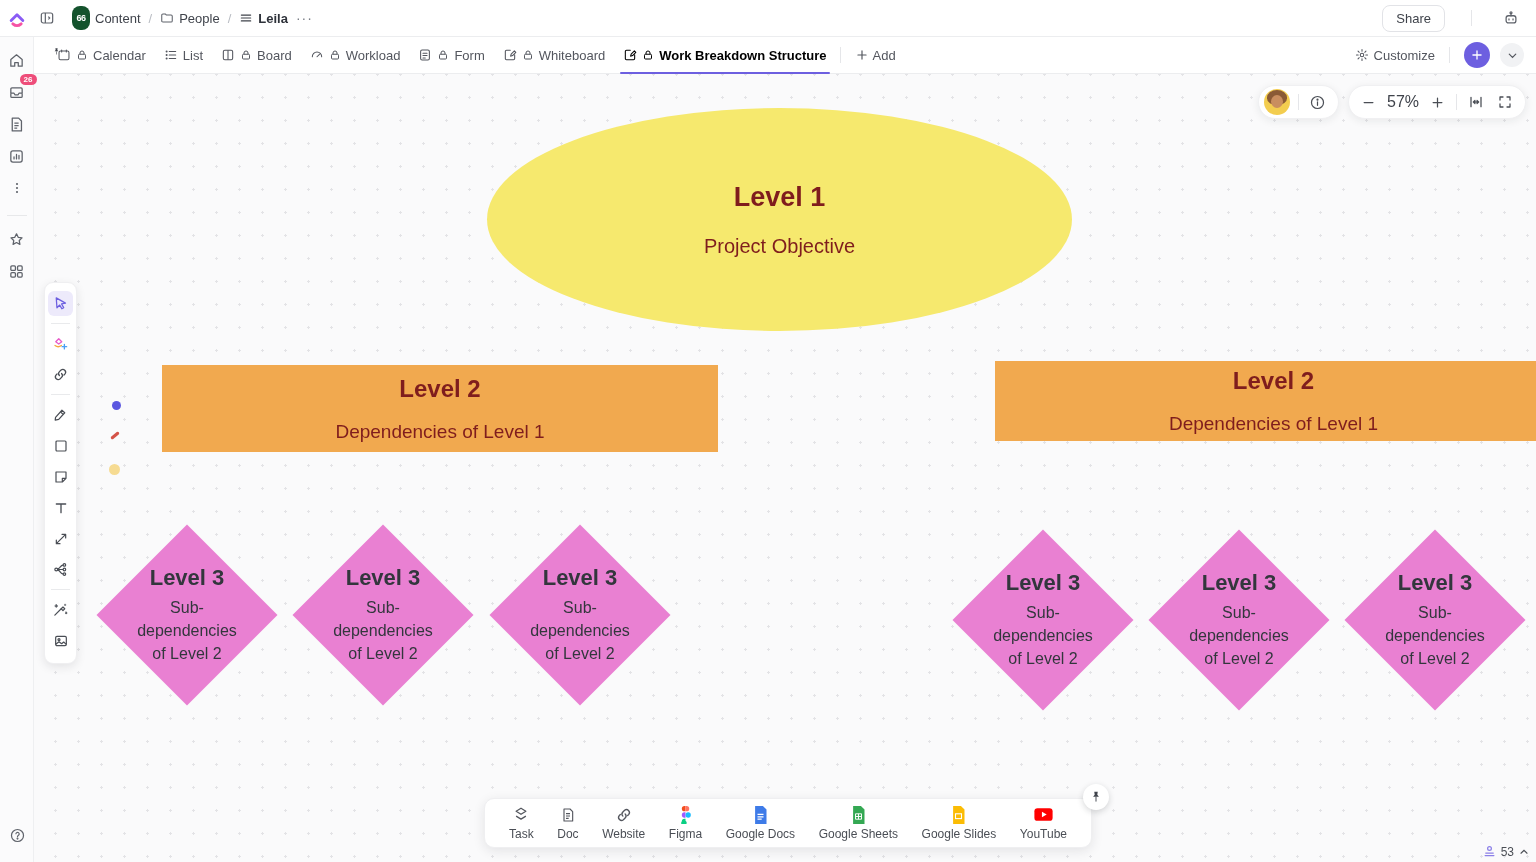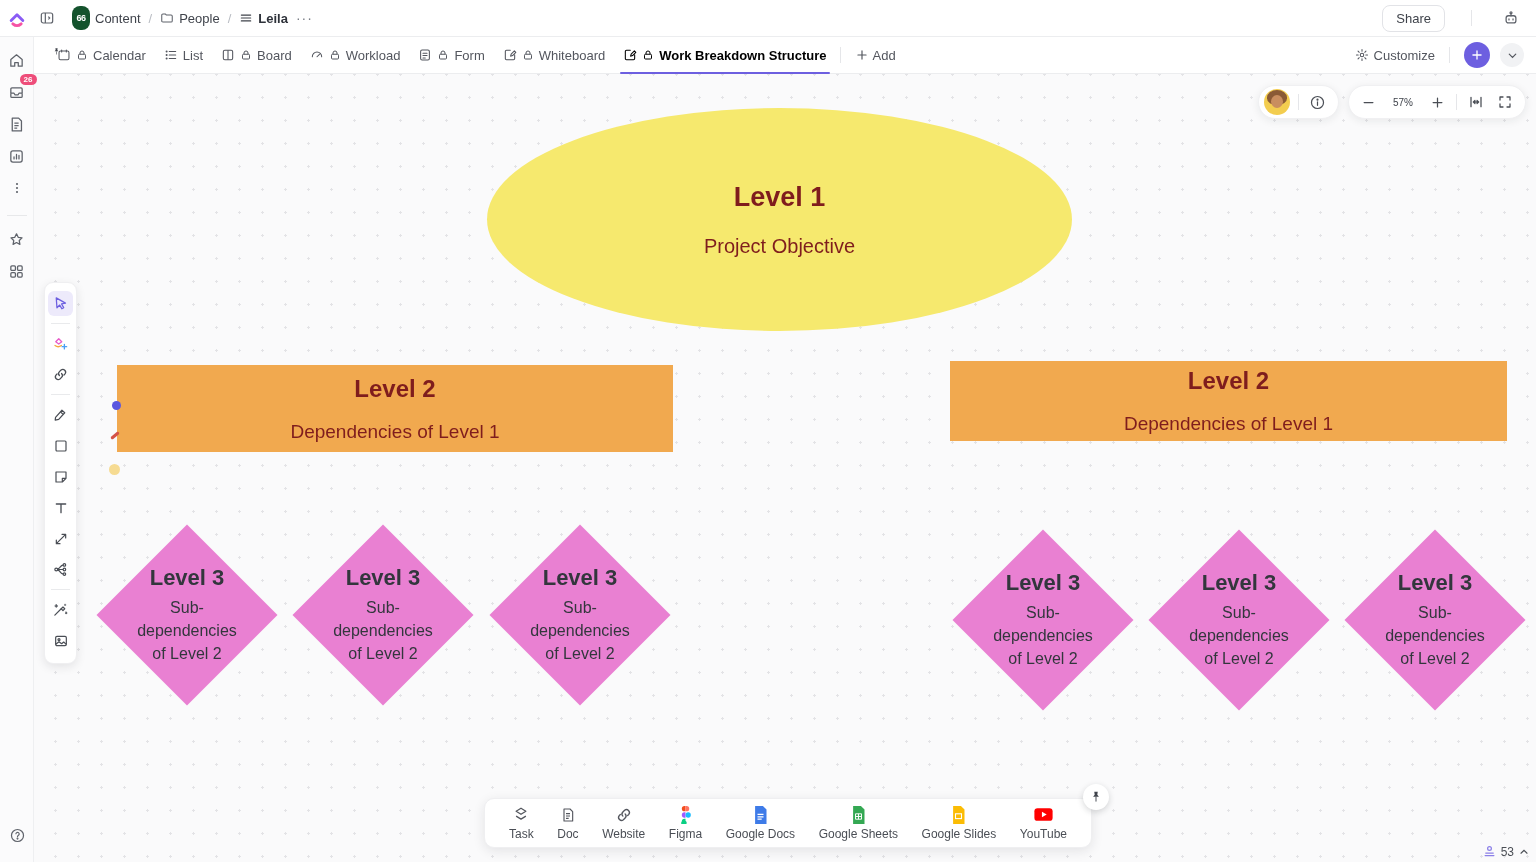--- a/index.html
+++ b/index.html
@@ -43,21 +43,21 @@
   .sb-help { position:absolute; bottom:8px; left:4px; }
 
   
   .canvas { position:absolute; left:34px; top:74px; right:0; bottom:0; background:#FAFAFB; background-image:radial-gradient(#E3E3E6 1.2px, transparent 1.3px); background-size:23px 23px; background-position:10px 12px; overflow:hidden; }
 
   
   .shape-text { display:flex; flex-direction:column; align-items:center; justify-content:center; text-align:left; color:#7f1d1d;gap:11px; }
   .ellipse { position:absolute; left:453px; top:34px; width:585px; height:223px; border-radius:50%; background:#F6E96E; display:flex; align-items:center; justify-content:center; cursor:grab; }
   .ellipse .sh-title { font-size:27px; font-weight:700; margin-bottom:11px; }
   .ellipse .sh-sub { font-size:20px; }
-  .rect { position:absolute; background:#F1A94F; display:flex; align-items:center; justify-content:center; cursor:grab; }
+  .rect { position:absolute; background:#F1A94F; display:flex; align-items:center; justify-content:center; cursor:grab;margin-left:45px; }
   .rect-left { left:83px; top:291px; width:556px; height:87px; }
   .rect-right { left:916px; top:287px; width:557px; height:80px; }
   .rect .sh-title { font-size:24px; font-weight:700; margin-bottom:7px; }
   .rect .sh-sub { font-size:19px; }
   .diamond { position:absolute; width:128px; height:128px; background:#E980D2; transform:rotate(45deg); display:flex; align-items:center; justify-content:center; cursor:grab; }
   .diamond-inner { transform:rotate(-45deg); width:180px; display:flex; flex-direction:column; align-items:center; text-align:center; color:#33363D; }
   .diamond .sh-title { font-size:22px; font-weight:700; margin-bottom:5px; }
   .diamond .sh-line { font-size:16px; line-height:23px; }
 
   
@@ -73,21 +73,21 @@
   .tool-div { width:19px; height:1px; background:#E9EAEC; margin:4px 0; }
 
   
   .float-pill { position:absolute; top:11px; height:34px; background:#fff; border:1px solid #F0F0F2; border-radius:17px; box-shadow:0 2px 8px rgba(30,32,40,.08); display:flex; align-items:center; z-index:12; }
   .pill-presence { left:1224px; padding:0 10px 0 5px; gap:8px; }
   .pill-zoom { left:1314px; padding:0 10px; gap:9px; }
   .avatar { width:26px; height:26px; border-radius:50%; background:#F3CD4F; position:relative; overflow:hidden; cursor:pointer; }
   .avatar::before { content:""; position:absolute; left:3px; right:3px; top:1px; height:15px; border-radius:50% 50% 45% 45%; background:#8A5A35; }
   .avatar::after { content:""; position:absolute; left:7px; right:7px; top:6px; height:13px; border-radius:50%; background:#C98E5F; }
   .pill-btn { background:none; border:none; display:flex; align-items:center; justify-content:center; color:#4A4E55; cursor:pointer; padding:2px; }
-  .zoom-level { font-size:10px; color:#3F434B; min-width:32px; text-align:center; }
+  .zoom-level { font-size:16px; color:#3F434B; min-width:32px; text-align:center; }
 
   
   .dock { position:absolute; left:450px; top:724px; width:608px; height:50px; background:#fff; border:1px solid #EFEFF1; border-radius:10px; box-shadow:0 3px 12px rgba(30,32,40,.10); display:flex; align-items:center; justify-content:space-between; padding:0 24px; z-index:10; }
   .dock-item { display:flex; flex-direction:column; align-items:center; gap:3px; cursor:pointer; }
   .dock-item .d-label { font-size:12px; color:#4A4E55; white-space:nowrap; }
   .dock-pin { position:absolute; left:1049px; top:710px; width:26px; height:26px; border-radius:50%; background:#fff; box-shadow:0 2px 6px rgba(30,32,40,.18); display:flex; align-items:center; justify-content:center; color:#3F434B; border:none; cursor:pointer; z-index:11; }
 
   
   .presence-count { position:absolute; right:6px; bottom:3px; display:flex; align-items:center; gap:4px; font-size:12px; color:#4A4E55; cursor:pointer; z-index:12; }
   .presence-count .p-icon { color:#8B7FE8; display:flex; }

